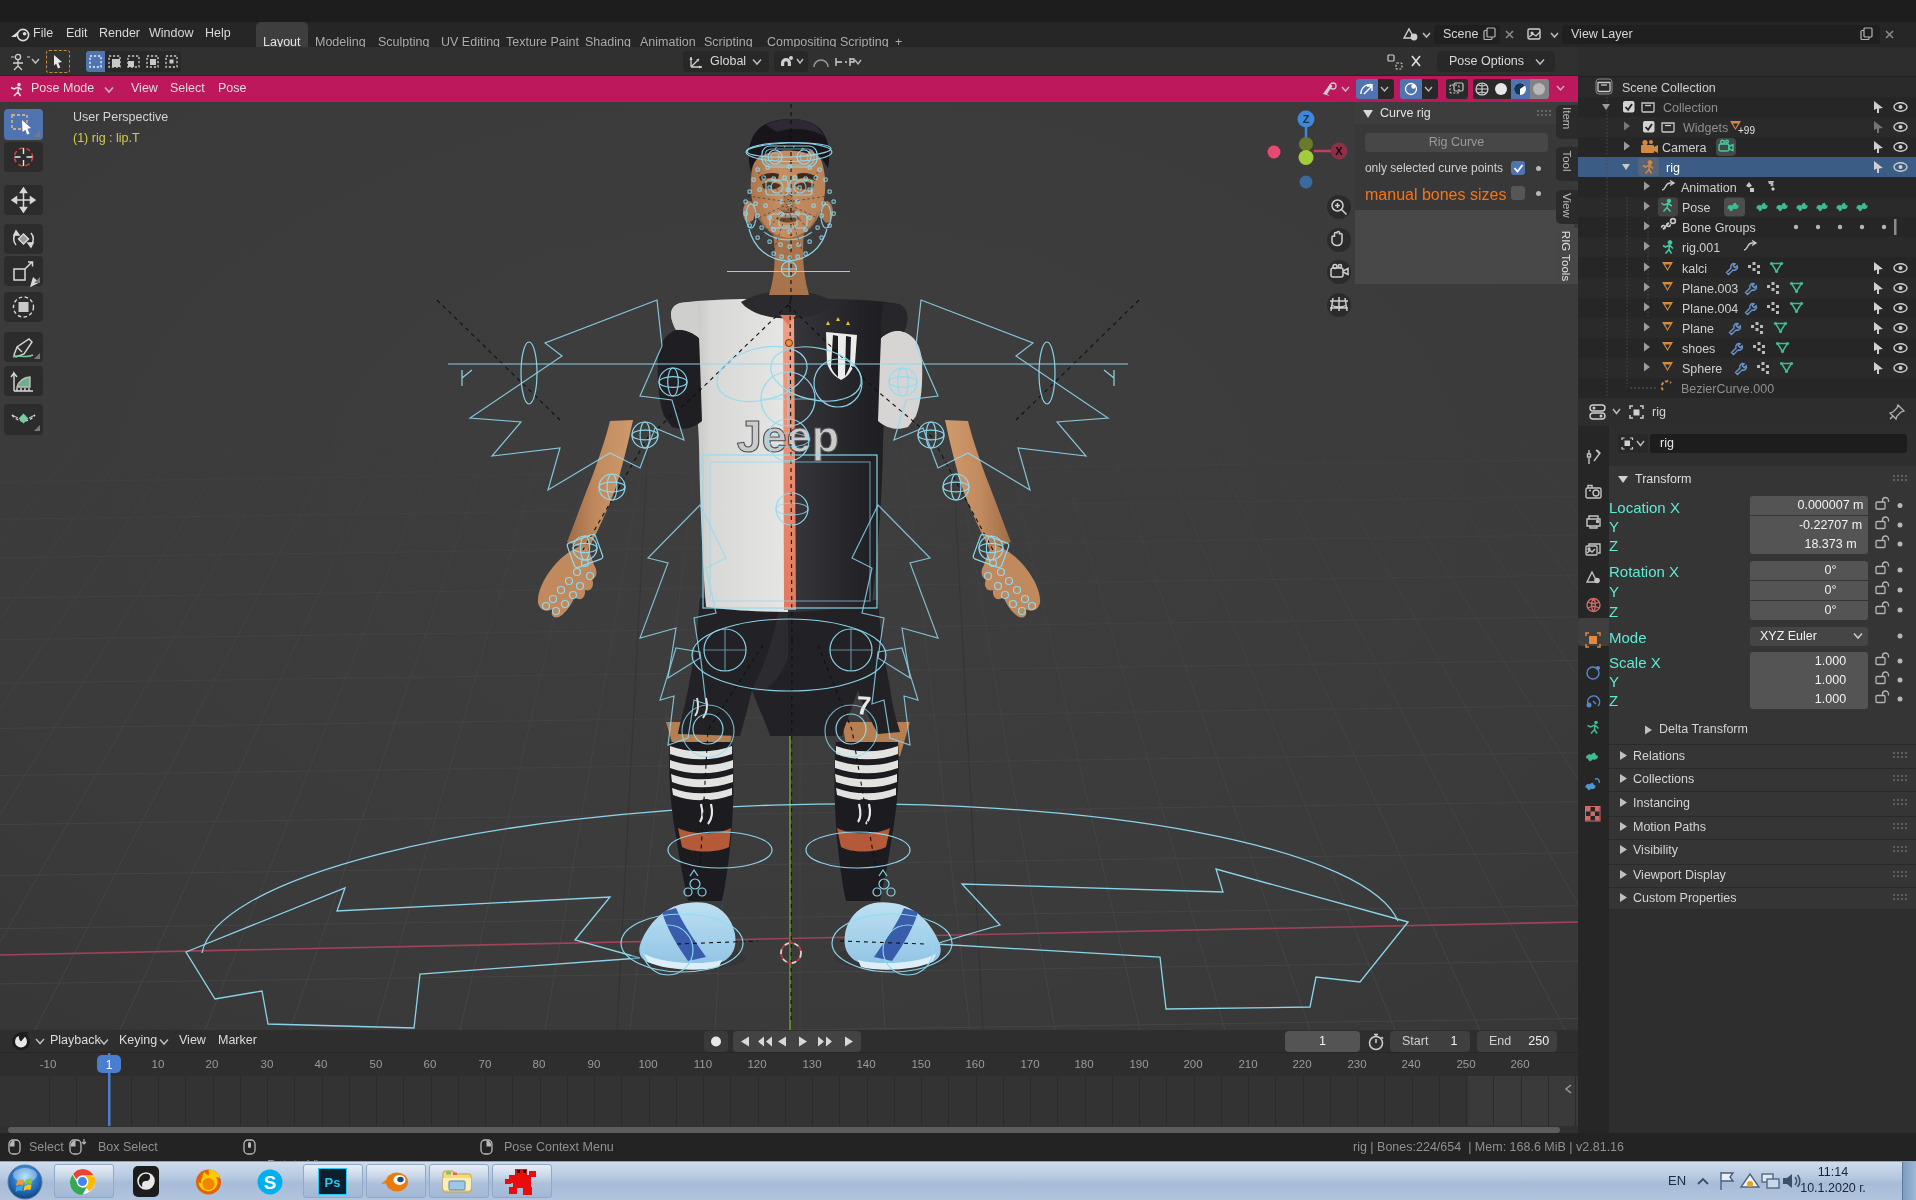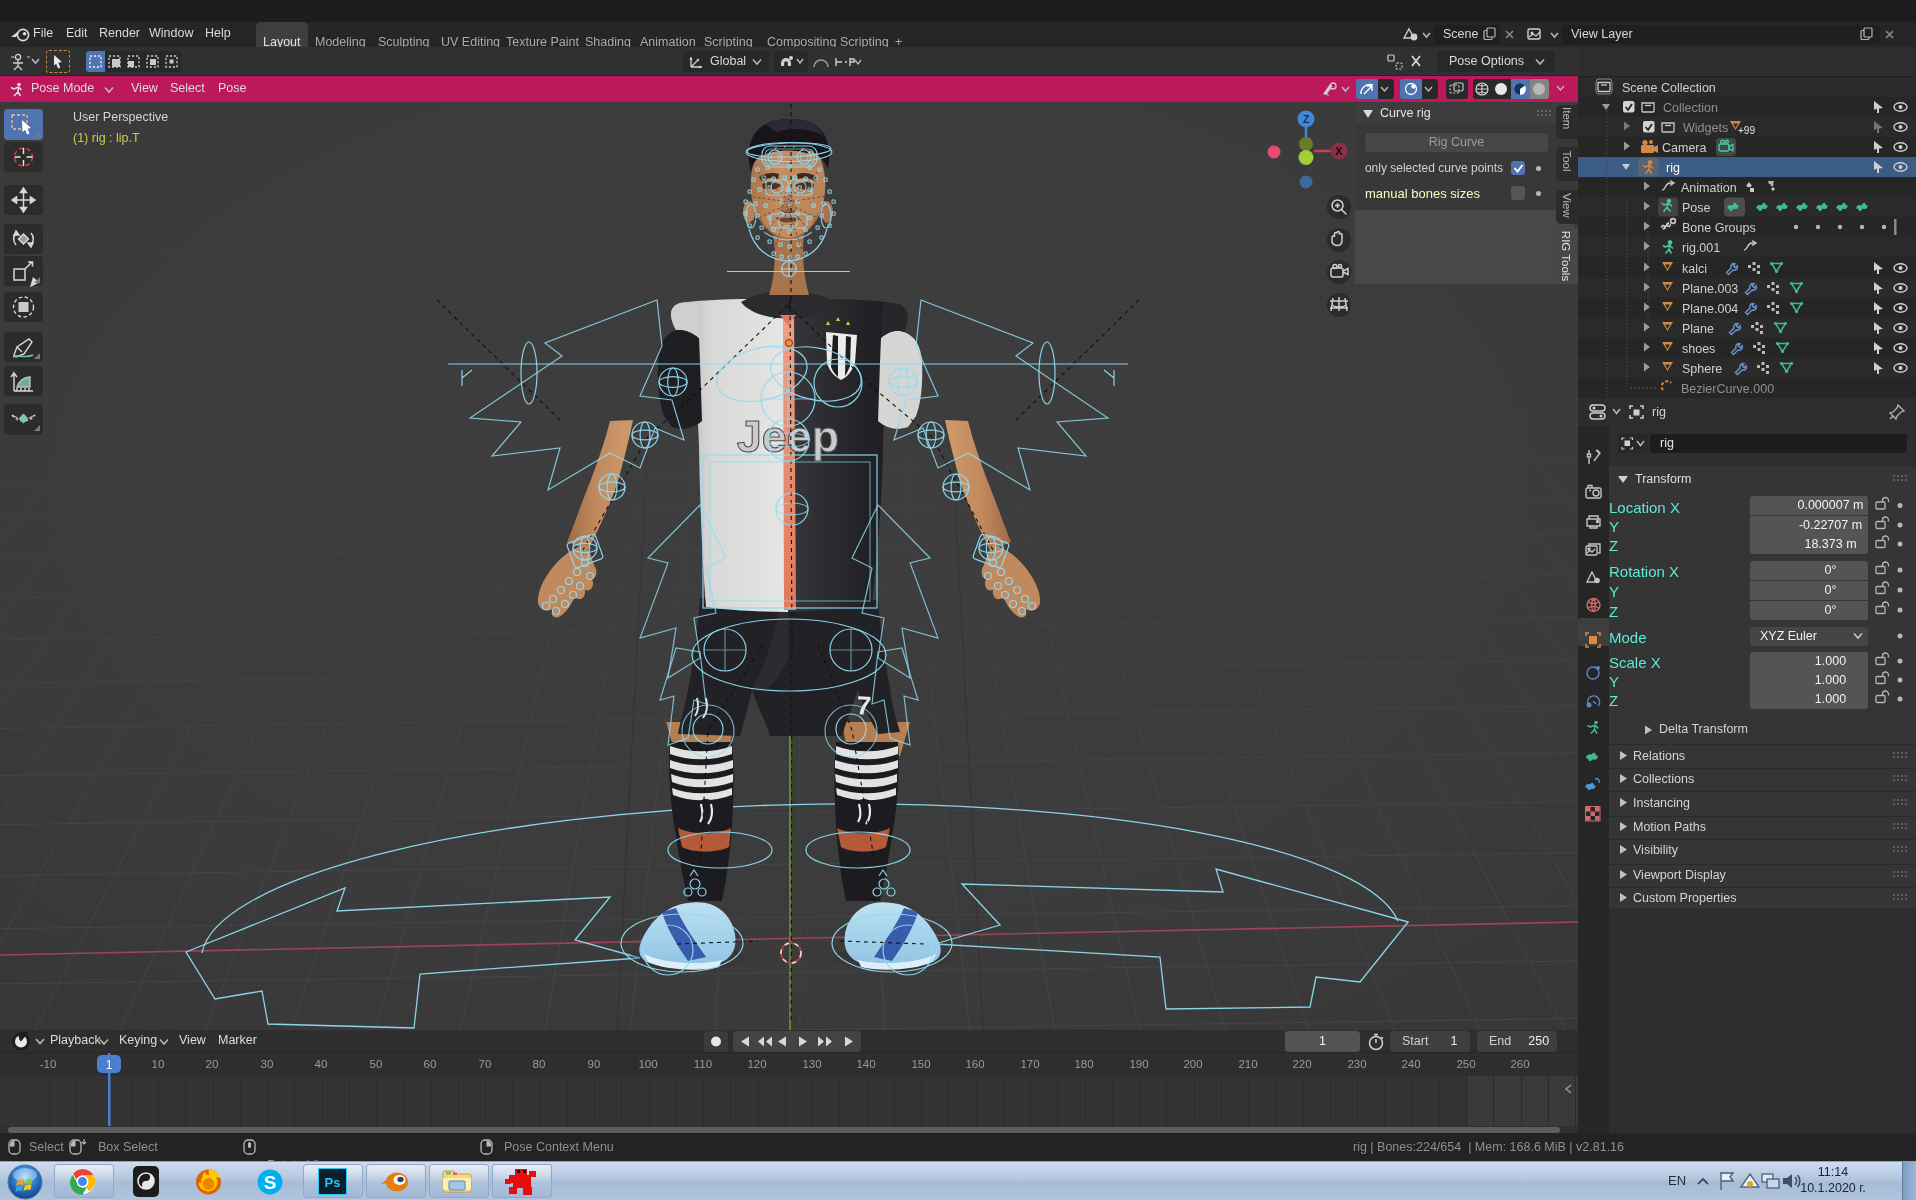--- a/index.html
+++ b/index.html
@@ -652,21 +652,21 @@
         </g>
     </svg>
     <div class="abs" style="left:1355px;top:22px;width:219px;height:86px;background:#383838"></div>
     <div class="abs" style="left:1365px;top:31px;width:183px;height:19px;background:#474747;border-radius:4px;font-size:12.5px;color:#9a9a9a;text-align:center;padding-top:2px">Rig Curve</div>
     <div class="abs" style="left:1345px;top:59px;width:158px;text-align:right;font-size:12px;color:#d0d0d0;white-space:nowrap">only selected curve points</div>
     <div class="abs" style="left:1511px;top:59px;width:14px;height:14px;background:#4f74af;border-radius:3px"></div>
     <svg class="abs" style="left:1513px;top:62px" width="11" height="9" viewBox="0 0 11 9">
         <path d="M1.5 4 l3 3.5 L9.5 1" stroke="#fff" stroke-width="1.8" fill="none"></path>
       </svg>
         <div class="abs" style="left:1536px;top:64px;width:5px;height:5px;background:#b8b8b8;border-radius:50%"></div>
-    <div class="abs" style="left:1365px;top:84px;width:138px;text-align:left;font-size:13px;color:#fef9c3;white-space:nowrap">manual bones sizes</div>
+    <div class="abs" style="left:1365px;top:84px;width:138px;text-align:left;font-size:16px;color:#f97316;white-space:nowrap">manual bones sizes</div>
     <div class="abs" style="left:1511px;top:84px;width:14px;height:14px;background:#565656;border-radius:3px"></div>
     <div class="abs" style="left:1536px;top:89px;width:5px;height:5px;background:#b8b8b8;border-radius:50%"></div>
 
     <div class="abs" style="left:1556px;top:3px;width:22px;height:34px;background:#2b2b2b;border-radius:5px 0 0 5px"></div>
     <div class="abs" style="left:1556px;top:45px;width:22px;height:34px;background:#2b2b2b;border-radius:5px 0 0 5px"></div>
     <div class="abs" style="left:1556px;top:88px;width:22px;height:34px;background:#2b2b2b;border-radius:5px 0 0 5px"></div>
     <div class="abs" style="left:1555px;top:126px;width:23px;height:56px;background:#474747;border-radius:5px 0 0 5px"></div>
     <div class="abs" style="left:1556px;top:10px;width:22px;font-size:11.5px;color:#b8b8b8;transform:rotate(90deg);transform-origin:center;white-space:nowrap;text-align:center">Item</div>
     <div class="abs" style="left:1556px;top:53px;width:22px;font-size:11.5px;color:#b8b8b8;transform:rotate(90deg);transform-origin:center;white-space:nowrap;text-align:center">Tool</div>
     <div class="abs" style="left:1556px;top:96px;width:22px;font-size:11.5px;color:#b8b8b8;transform:rotate(90deg);transform-origin:center;white-space:nowrap;text-align:center">View</div>

